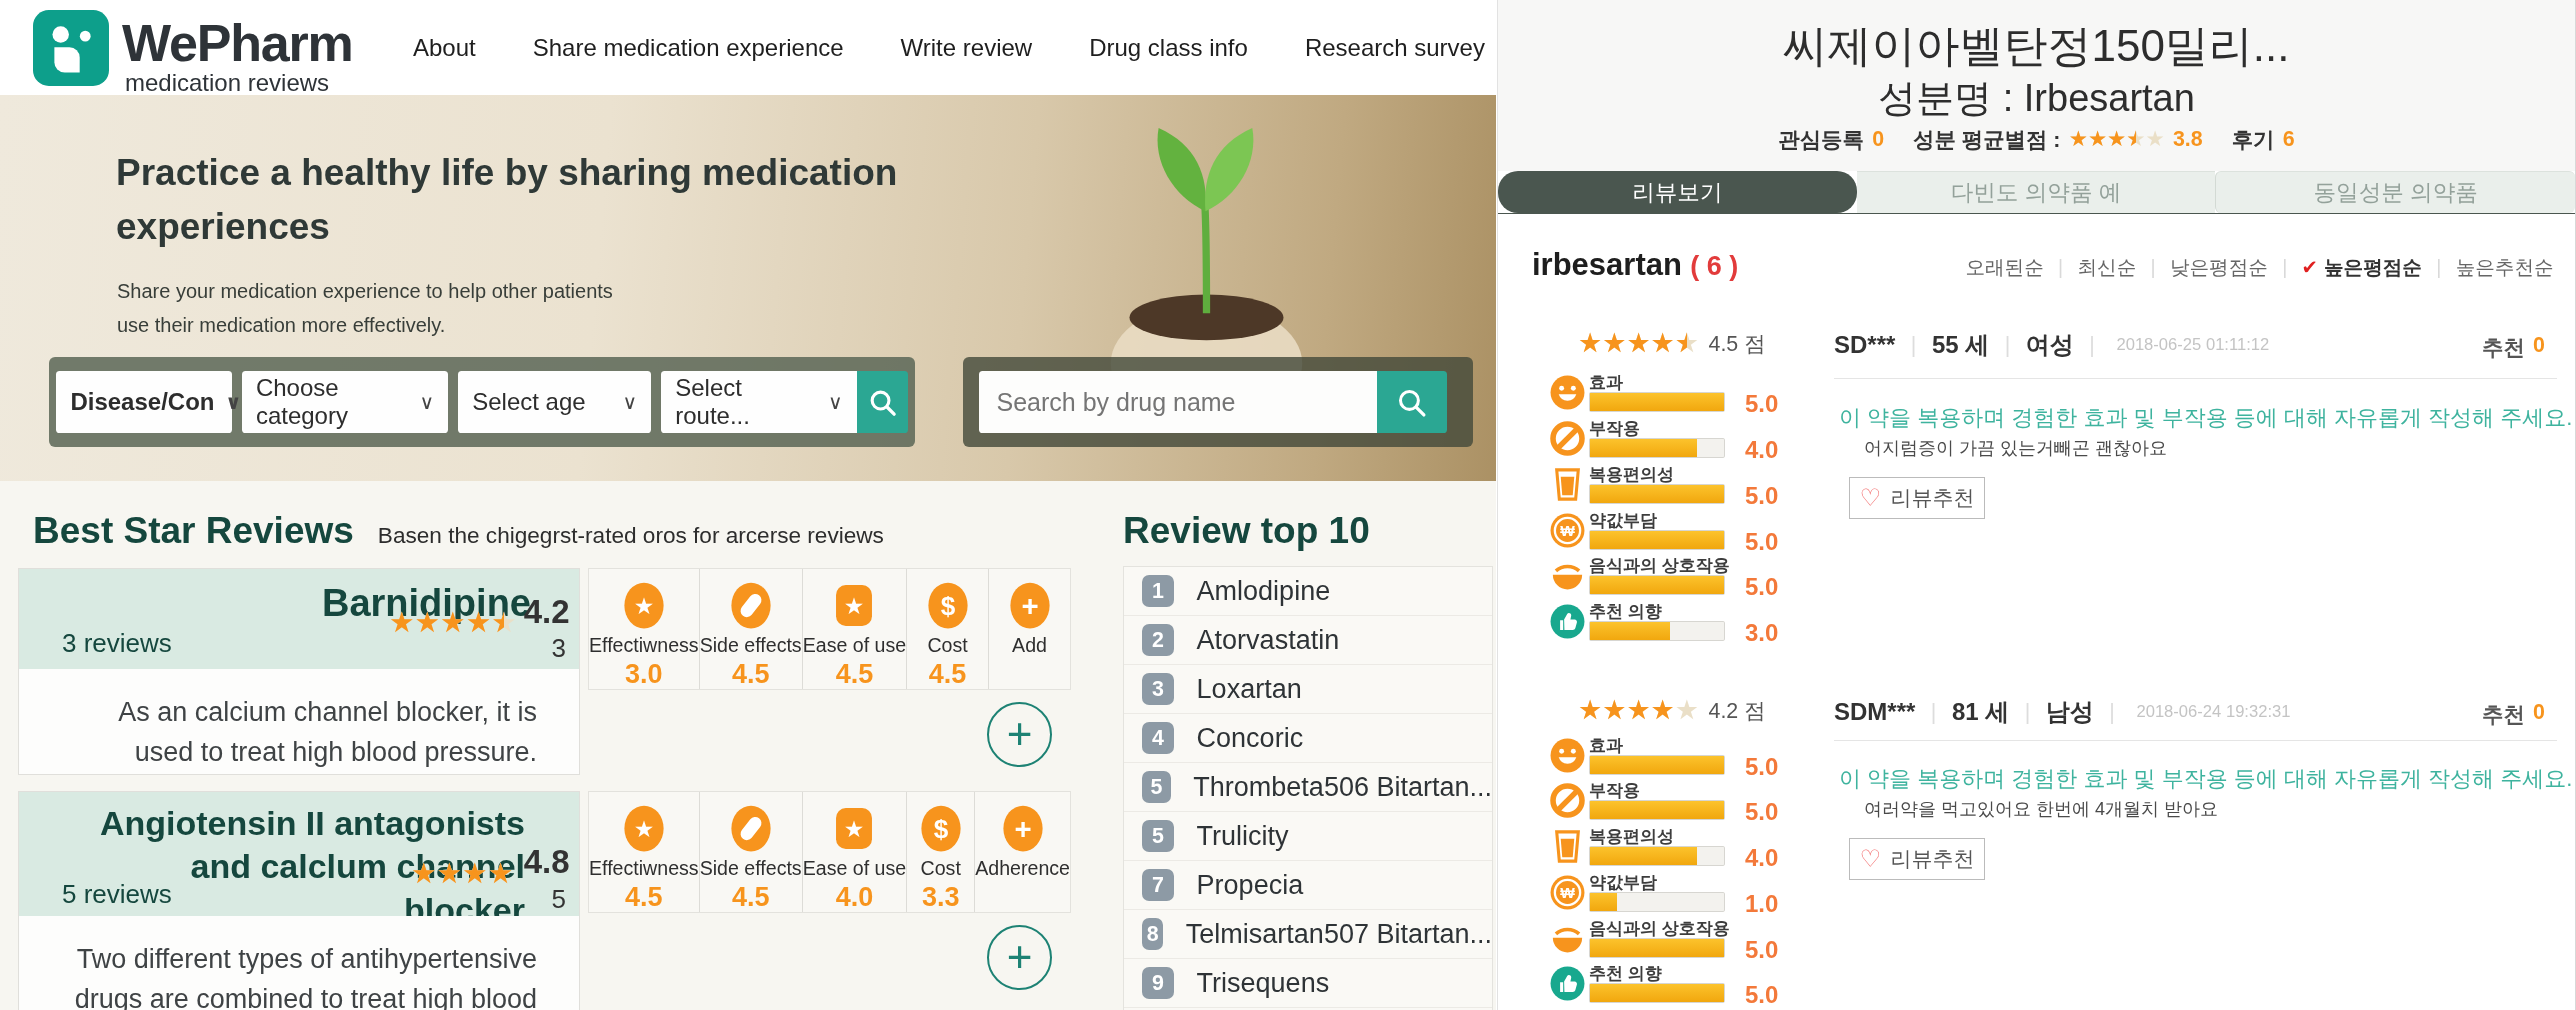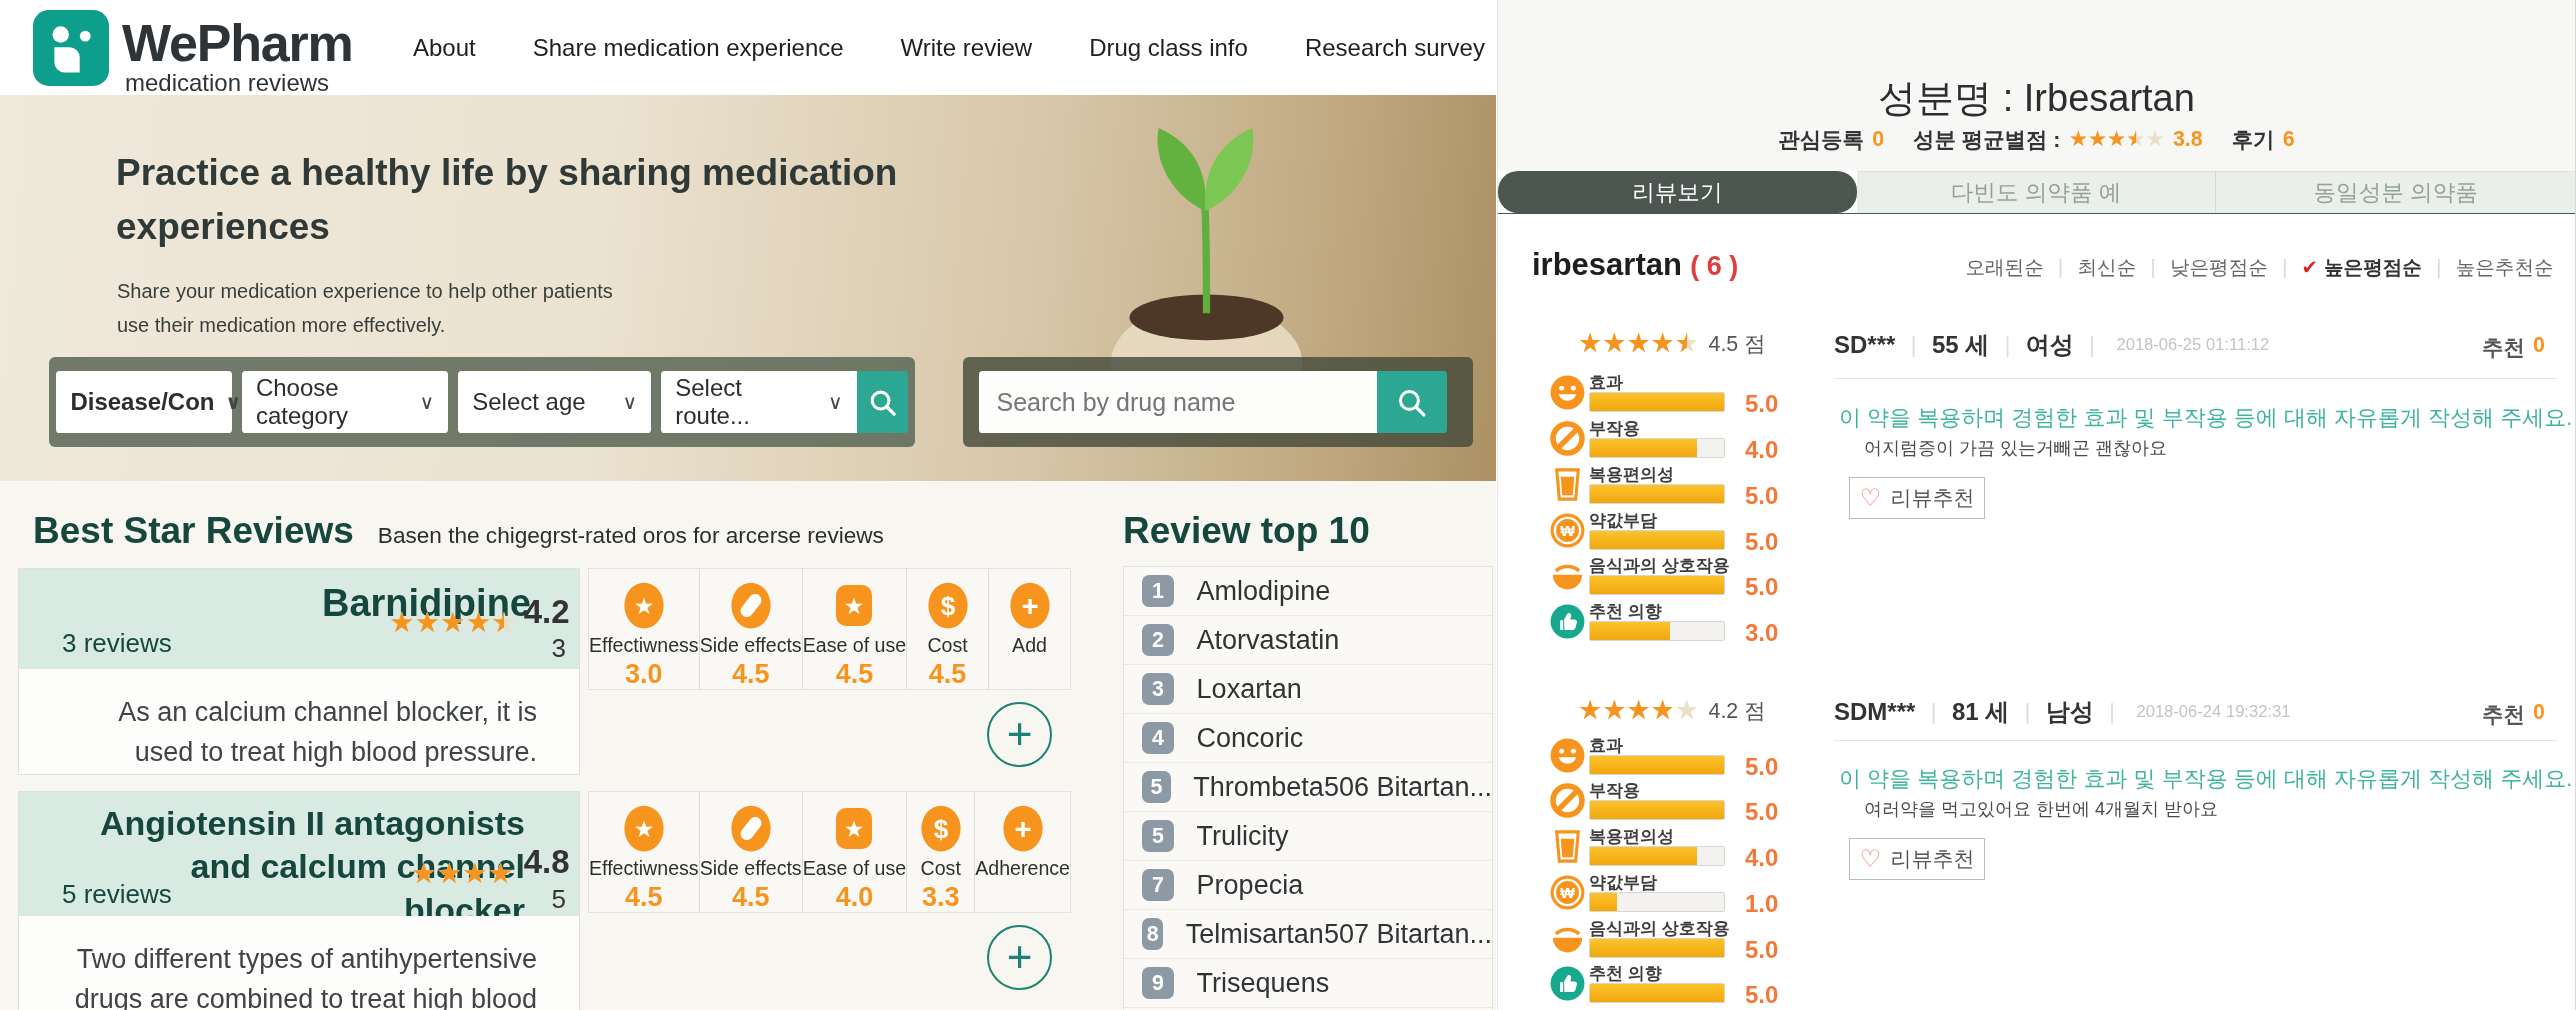--- a/index.html
+++ b/index.html
@@ -74,21 +74,21 @@
   .rp-head { position:absolute; left:0; top:0; width:100%; height:171px; background:#f7f7f6; }
   .drug-title { position:absolute; left:0; top:16.6px; width:100%; text-align:center; font-size:44px; color:#2d2d2d; }
   .drug-ing { position:absolute; left:0; top:73px; width:100%; text-align:center; font-size:38px; color:#2d2d2d; }
   .stats { position:absolute; left:0; top:125px; width:100%; display:flex; justify-content:center; align-items:center; gap:29px; font-size:21.4px; font-weight:bold; color:#333; }
   .stat { display:flex; align-items:center; gap:8.3px; }
   .onum { color:#f7941d; }
   .tabs { position:absolute; left:0; top:171px; width:100%; height:43px; display:flex; border-bottom:1.8px solid #4a564f; }
   .tab { flex:1; display:flex; align-items:center; justify-content:center; font-size:22.6px; cursor:pointer; }
   .tab-active { background:#4a564f; color:#fff;border-radius:20px; }
   .tab-idle { background:#eaefeb; color:#93a19a; border-top:0.6px solid #dce2dd; }
-  .tab-idle + .tab-idle { border-left:0.6px solid #d3dad4; }
+  .tab-idle + .tab-idle { border-left:0.6px solid #d3dad4;border-radius:6px; }
 
   .sortrow { position:absolute; left:0; top:243px; width:100%; height:42px; }
   .lname { position:absolute; left:34px; top:3.6px; font-size:31px; font-weight:bold; color:#1e1e1e; }
   .lcount { font-size:27px; font-weight:bold; color:#e23b3b; margin-left:8.3px; }
   .sorts { position:absolute; right:21.4px; top:10.7px; display:flex; align-items:center; font-size:19.6px; color:#666; }
   .sort { cursor:pointer; white-space:nowrap; }
   .ssep { color:#d9d9d9; margin:0 14.3px; }
   .scheck { color:#e02020; margin-right:6px; font-size:19.6px; }
   .sort-active { color:#333; font-weight:bold; }
 
@@ -356,20 +356,21 @@
         </div>
       <div class="trow">
           <span class="trank">9</span>
           <span class="tname">Trisequens</span>
         </div>
     </div>
   </section>
 
   <section class="rp">
     <div class="rp-head">
+      <div class="drug-title">씨제이아벨탄정150밀리...</div>
       <div class="drug-ing">성분명 : Irbesartan</div>
       <div class="stats">
         <span class="stat">
           <span>관심등록</span>
             <span class="onum">0</span>
         </span>
         <span class="stat">
           <span>성분 평균별점 :</span>
           <span class="stars s36">
             <span class="base">★★★★★</span>

